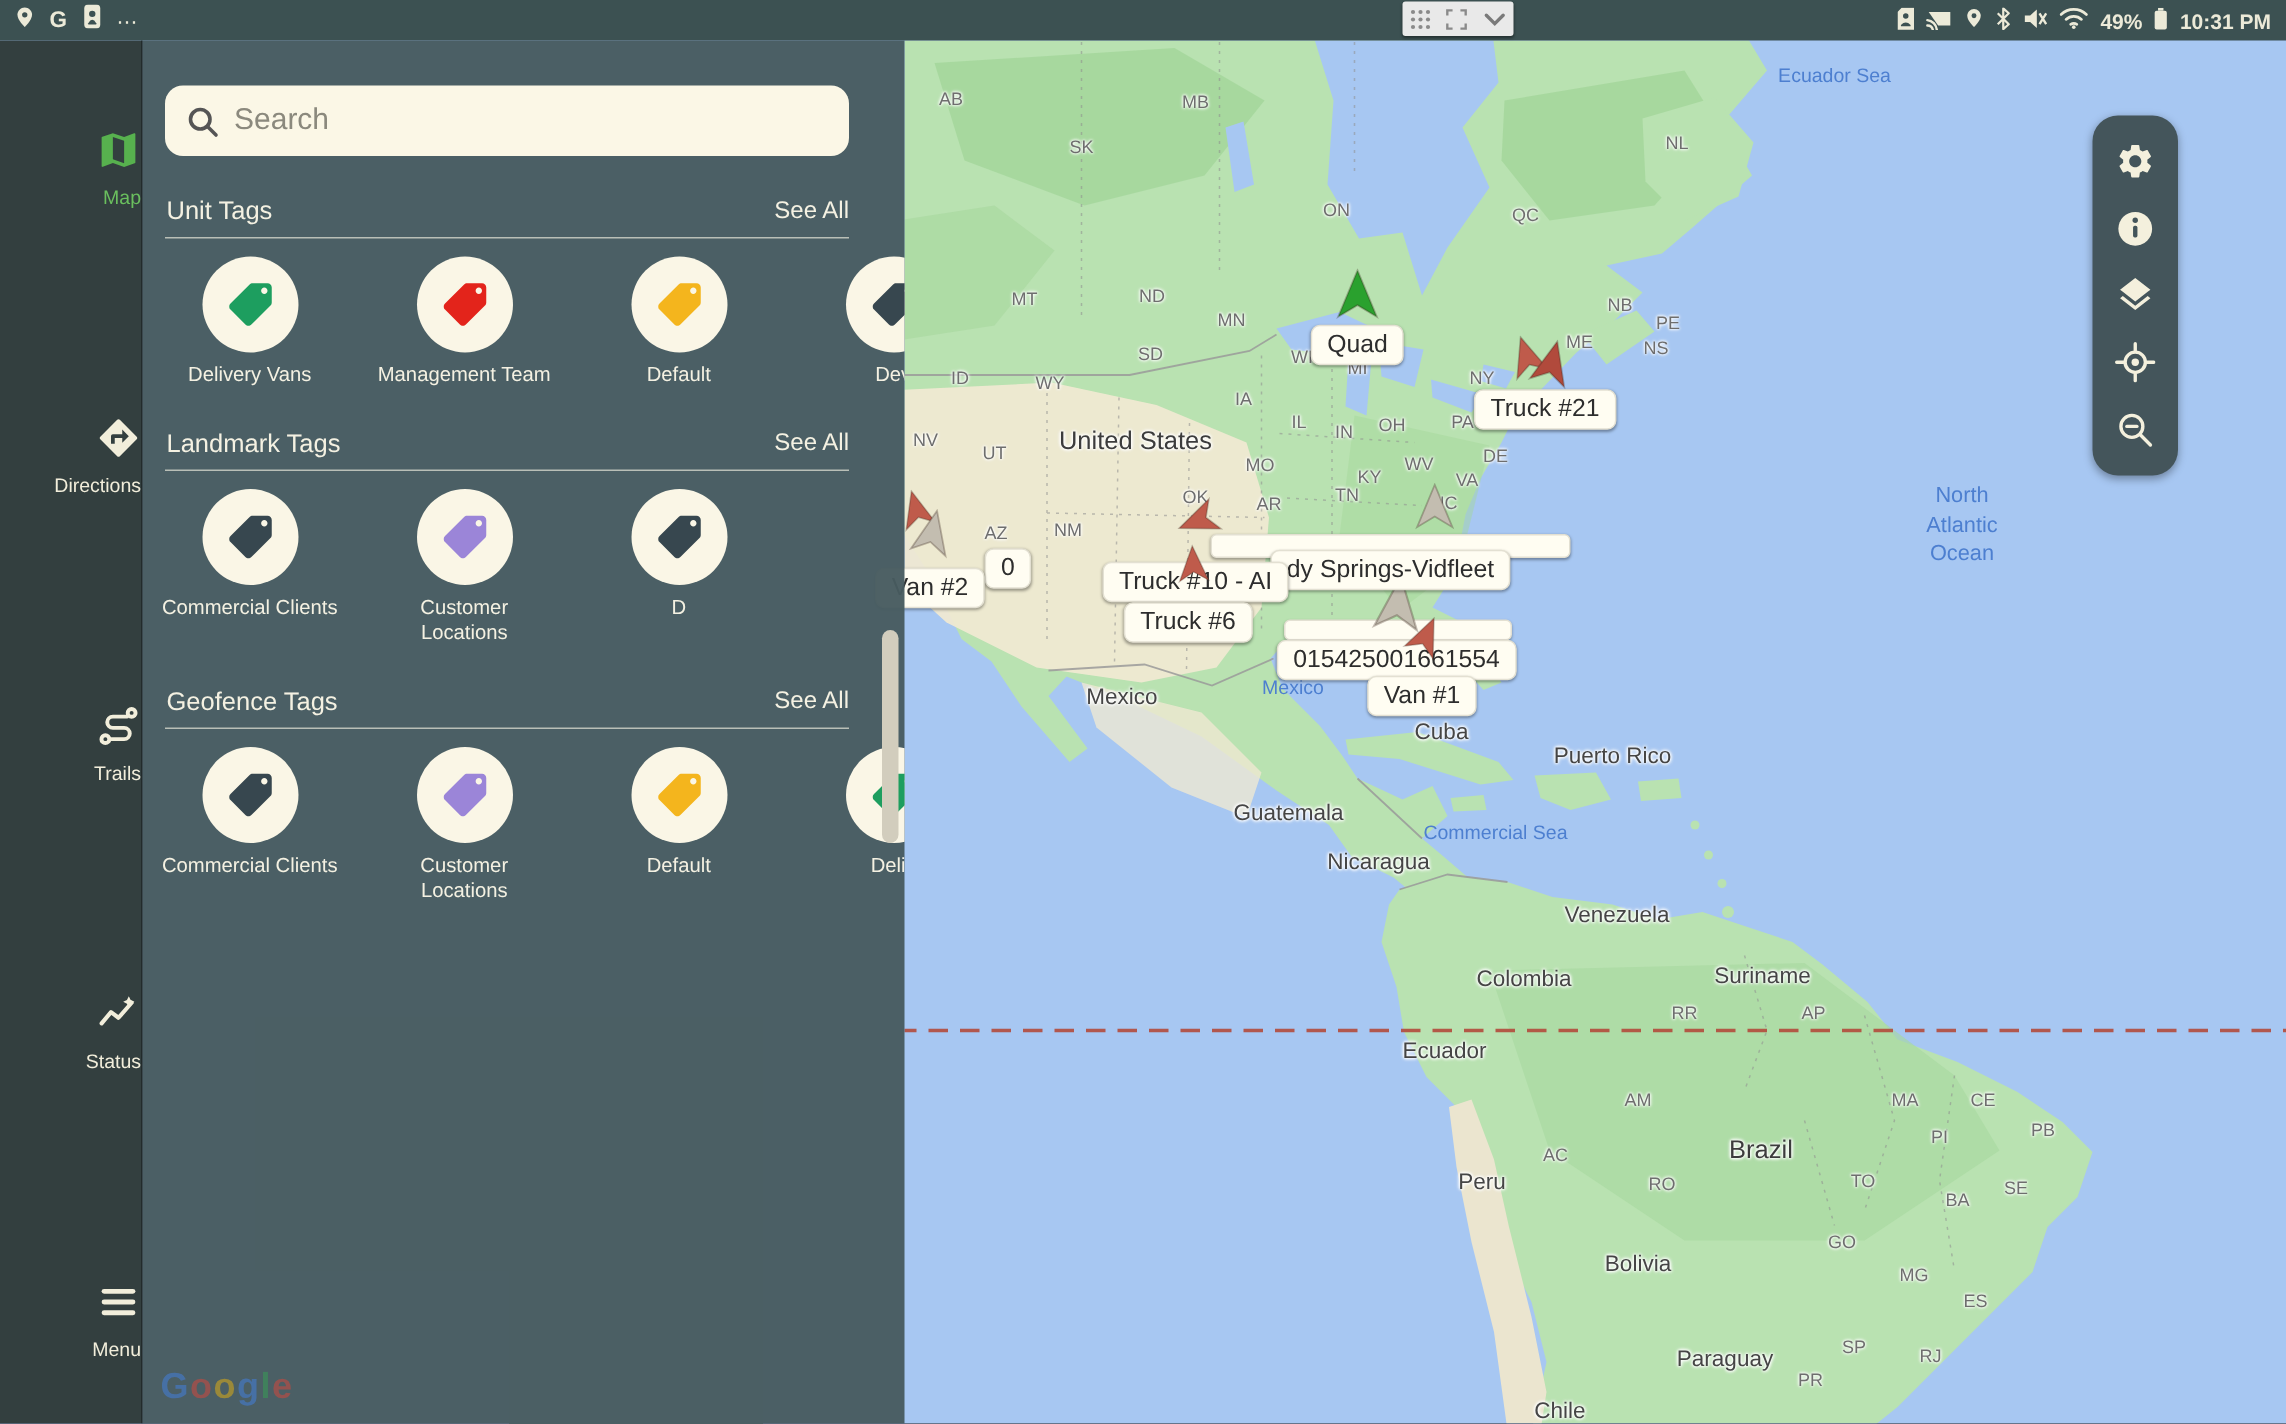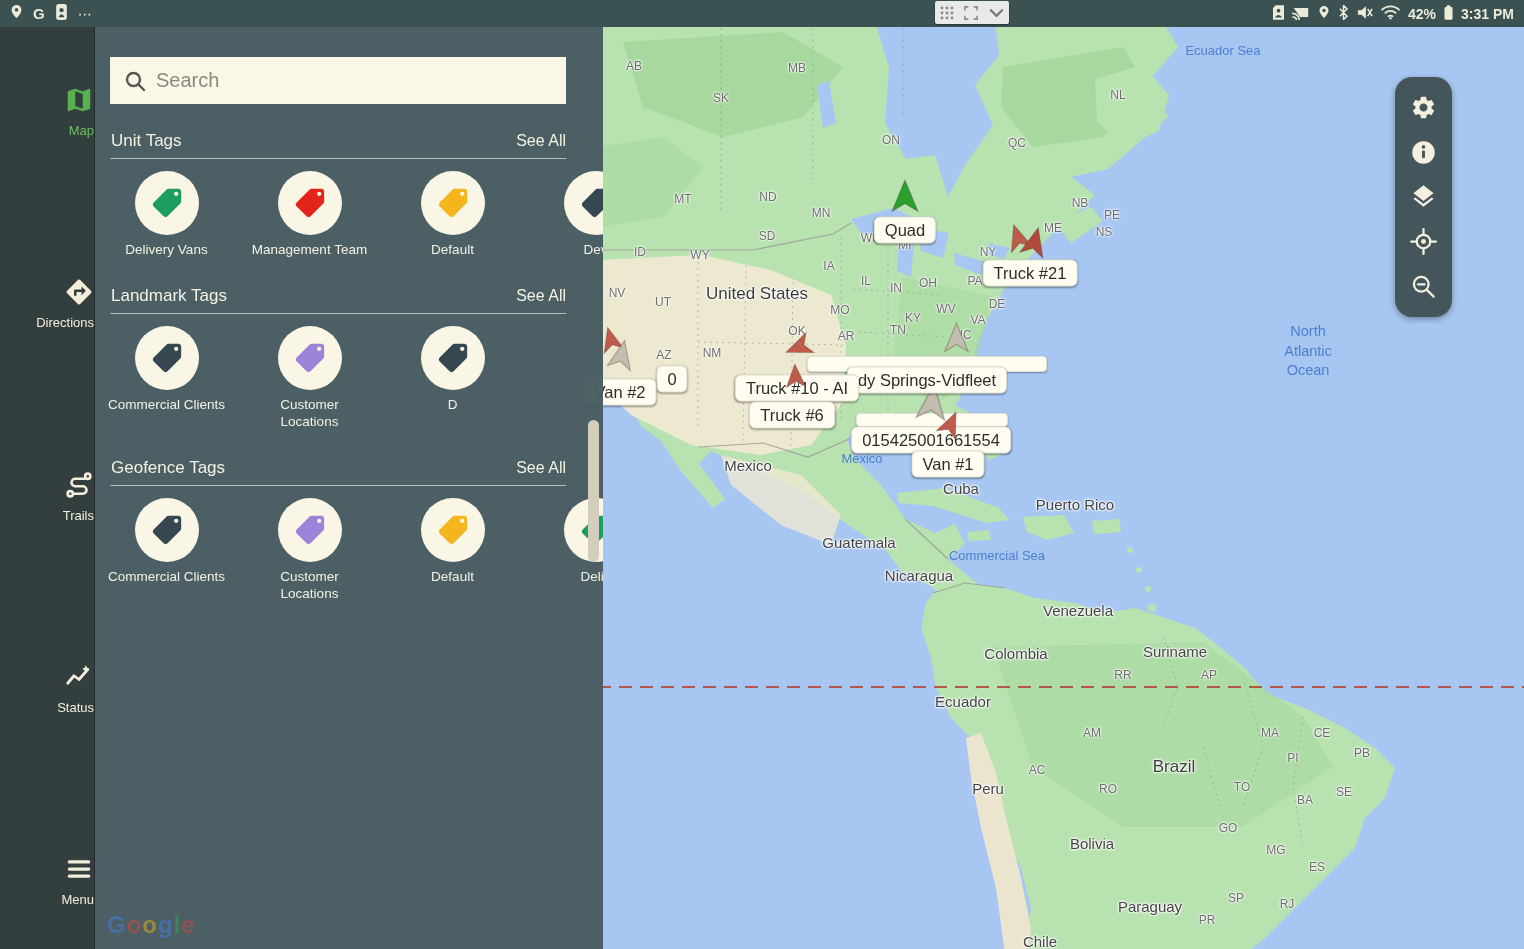--- a/index.html
+++ b/index.html
@@ -21,21 +21,21 @@
   #sidebar{position:absolute;left:0;top:27px;width:95px;height:922px;background:#333f3f;z-index:40;
     display:flex;flex-direction:column;justify-content:space-between;padding:58px 0 42px;border-right:1px solid #222b2b;}
   .side-item{display:flex;flex-direction:column;align-items:flex-end;gap:4px;cursor:pointer;}
   .side-label{font-size:13px;color:#f2eedb;}
   .side-item.active .side-label{color:#6abf5e;}
 
   
   #panel{position:absolute;left:95px;top:27px;width:508px;height:922px;z-index:30;
     background:rgba(72,91,95,.965);overflow:hidden;}
   #search-wrap{position:relative;margin:30px 37px 0 15px;}
-  #search-input{width:100%;height:47px;border:none;border-radius:0;background:#fbf7e6;
+  #search-input{width:100%;height:47px;border:none;border-radius:12px;background:#fbf7e6;
     padding:0 1px 0 46px;font-size:20px;color:#a16207;outline:none;font-family:"Liberation Sans",sans-serif;}
   #search-input::placeholder{color:#8b897d;}
   #search-icon{position:absolute;left:13px;top:12px;}
   .section{margin-top:27px;}
   .sec-head{display:flex;justify-content:space-between;align-items:center;margin:0 37px 0 16px;}
   .sec-title{font-size:17px;color:#f4f1e2;}
   .see-all{font-size:16px;color:#f4f1e2;cursor:pointer;}
   .sec-divider{height:1px;background:rgba(245,242,228,.65);margin:7px 37px 0 15px;}
   .tag-row{display:flex;margin-top:12px;width:600px;}
   .tag-item{width:143px;flex:0 0 143px;display:flex;flex-direction:column;align-items:center;cursor:pointer;}
@@ -512,28 +512,28 @@
           </svg>
       </span>
       <span>
         <svg viewBox="0 0 20 16" width="19" height="15" fill="none" stroke="#ecead8" stroke-width="1.9" stroke-linecap="round">
             <path d="M1,5 a13,13 0 0 1 18,0"></path>
             <path d="M4.5,8.5 a8,8 0 0 1 11,0"></path>
             <path d="M7.8,12 a4,4 0 0 1 4.4,0"></path>
             <circle cx="10" cy="14" r="1.3" fill="#ecead8" stroke="none"></circle>
           </svg>
       </span>
-      <span>42%</span>
+      <span>49%</span>
       <span>
         <svg viewBox="0 0 10 16" width="9" height="15">
             <rect x="3" y="0" width="4" height="2" fill="#ecead8"></rect>
             <rect x="0.5" y="2" width="9" height="14" rx="1.5" fill="#ecead8"></rect>
           </svg>
       </span>
-      <span>3:31 PM</span>
+      <span>10:31 PM</span>
     </div>
   </div>
 
   <div id="ime-widget">
     <svg viewBox="0 0 14 14" width="14" height="14" fill="#8a8a8a">
         <circle cx="2" cy="2" r="1.4"></circle>
         <circle cx="7" cy="2" r="1.4"></circle>
         <circle cx="12" cy="2" r="1.4"></circle>
         <circle cx="2" cy="7" r="1.4"></circle>
         <circle cx="7" cy="7" r="1.4"></circle>

